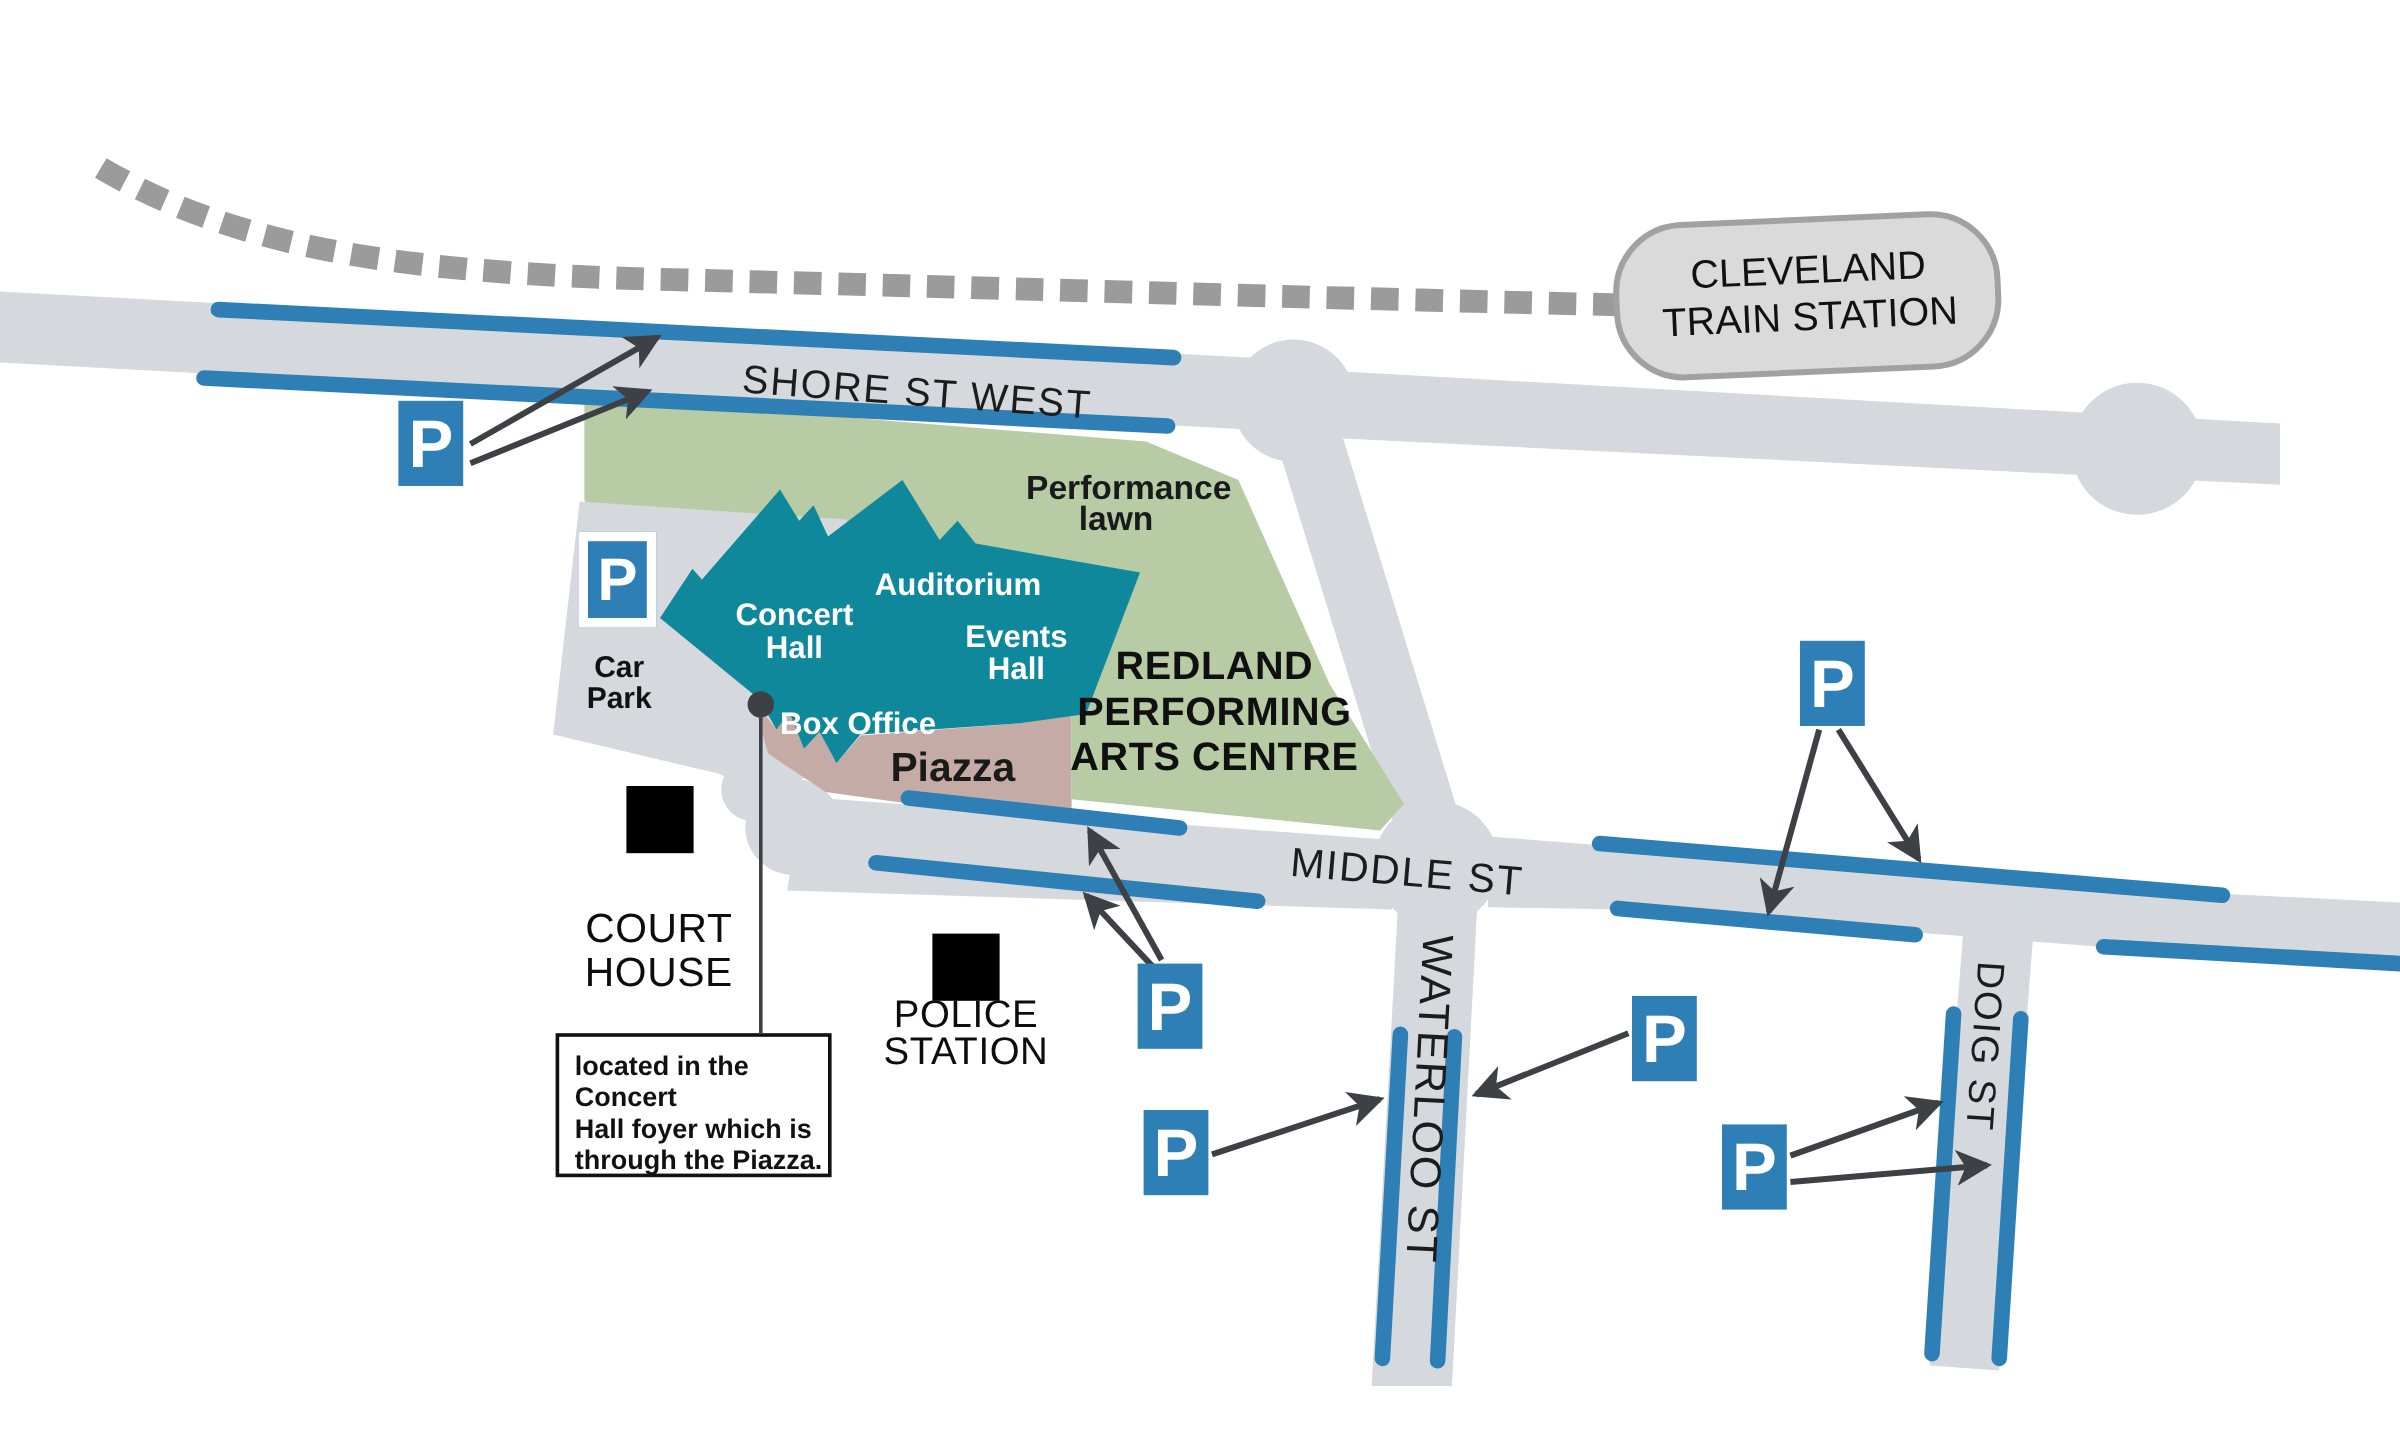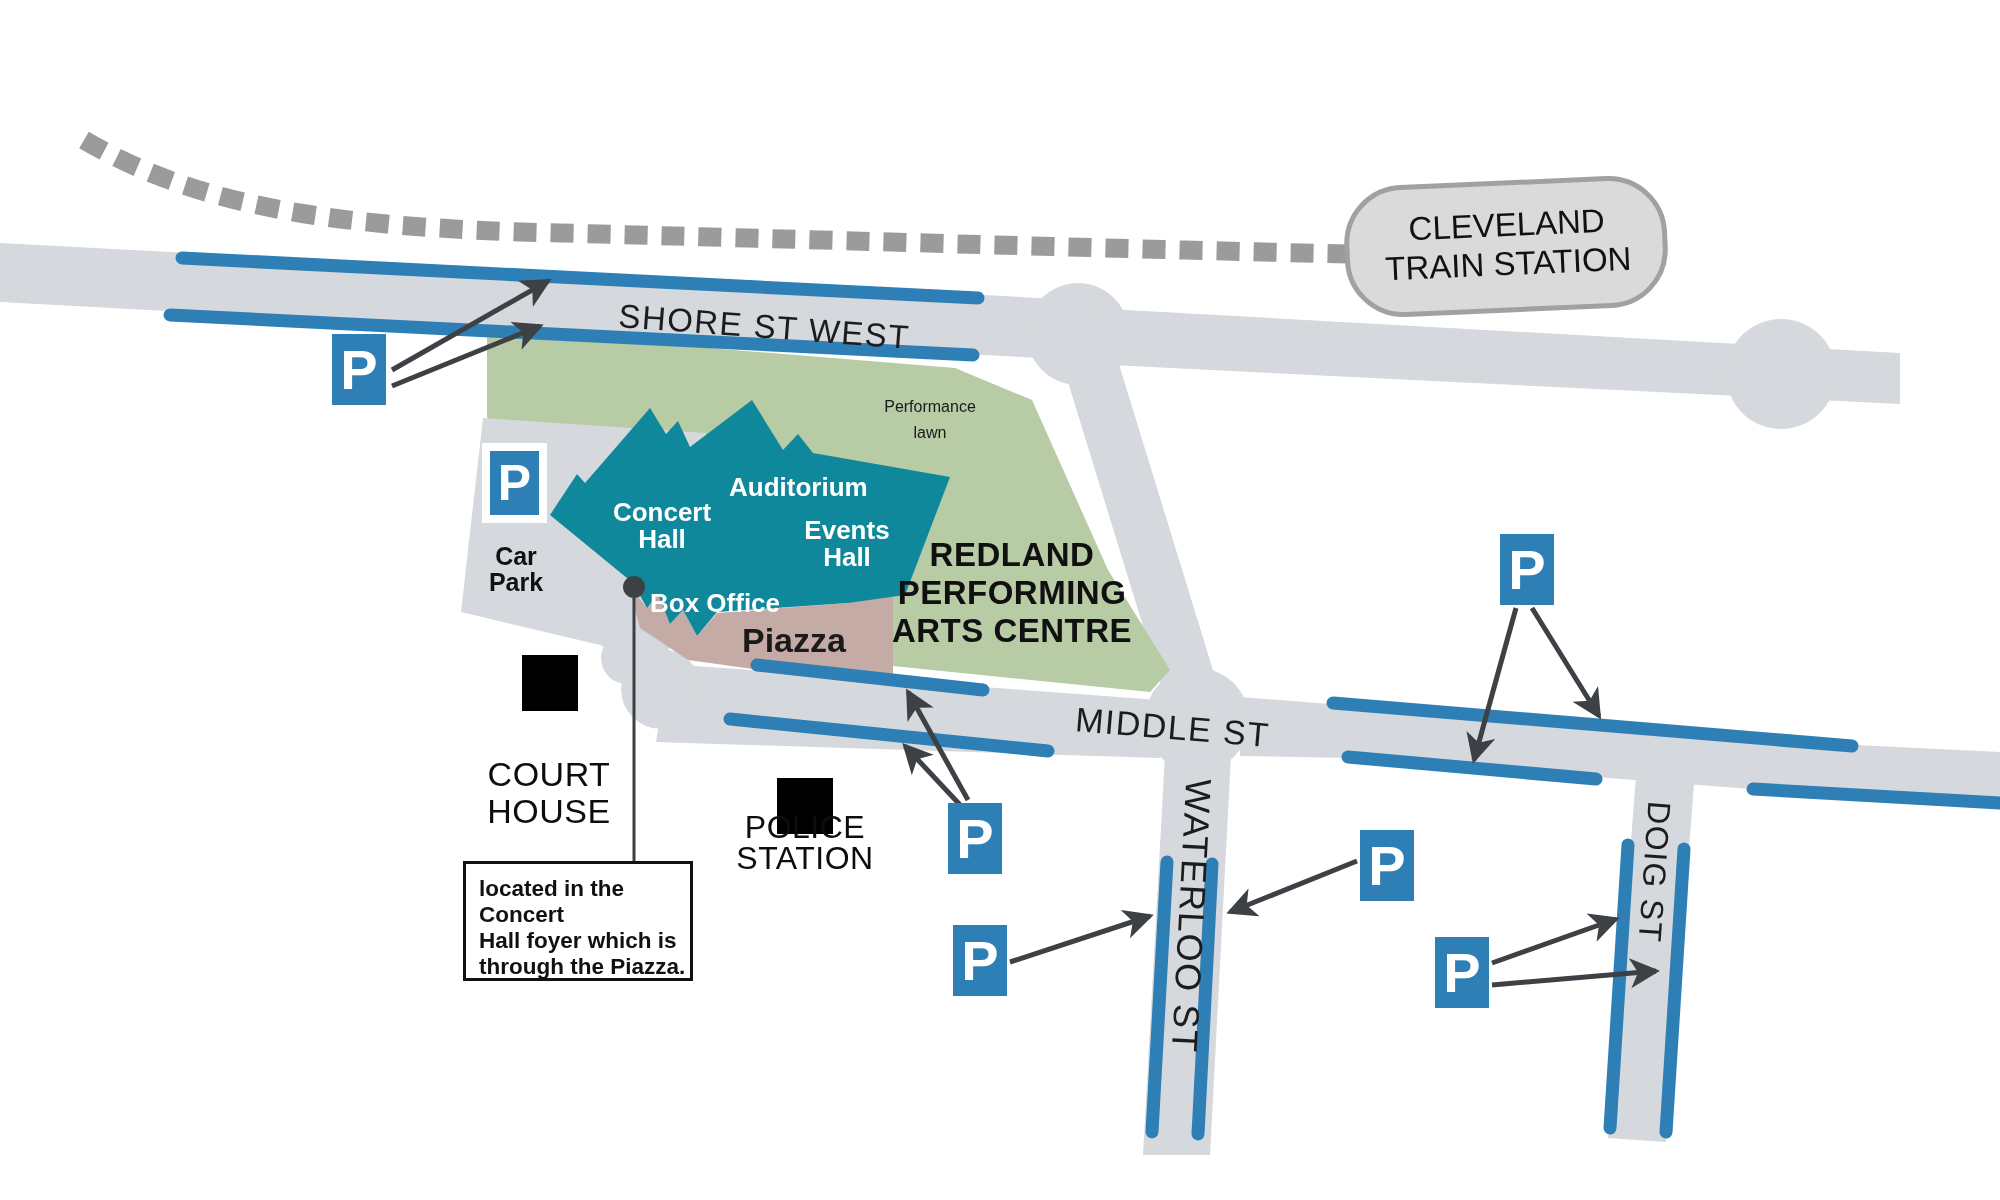--- a/index.html
+++ b/index.html
@@ -128,21 +128,21 @@
   <div class="lbl street" style="left:1191px;top:916px;transform:translate(-50%,-50%) rotate(93deg);font-size:36px;">WATERLOO ST</div>
 
   <div class="lbl street" style="left:1654px;top:872px;transform:translate(-50%,-50%) rotate(94deg);font-size:32px;">DOIG ST</div>
 
 
   <div class="lbl center small-lbl" style="left:478px;top:543px;width:76px;">
     <span>Car</span>
     <span>Park</span>
   </div>
 
-  <div class="lbl center" style="left:855px;top:394px;width:150px;font-size:16px;font-weight:400;line-height:26px;">
+  <div class="lbl center" style="left:855px;top:394px;width:150px;font-size:28px;font-weight:700;line-height:26px;">
     <span>Performance</span>
     <span>lawn</span>
   </div>
 
   <div class="lbl" style="left:742px;top:621px;font-size:34px;font-weight:700;">Piazza</div>
 
   <div class="lbl center white bldg-lbl" style="left:612px;top:499px;width:100px;">
     <span>Concert</span>
     <span>Hall</span>
   </div>
@@ -160,21 +160,21 @@
     <span>REDLAND</span>
     <span>PERFORMING</span>
     <span>ARTS CENTRE</span>
   </div>
 
   <div class="lbl center landmark" style="left:474px;top:728px;width:150px;margin-top:28px;">
     <span>COURT</span>
     <span>HOUSE</span>
   </div>
 
-  <div class="lbl center landmark" style="left:725px;top:812px;width:160px;font-size:32px;line-height:31px;">
+  <div class="lbl center landmark" style="left:725px;top:830px;width:160px;font-size:32px;line-height:31px;">
     <span>POLICE</span>
     <span>STATION</span>
   </div>
 
   <div class="note-box">
     <span style="display:block;">located in the Concert</span>
     <span style="display:block;">Hall foyer which is</span>
     <span style="display:block;">through the Piazza.</span>
   </div>
 

